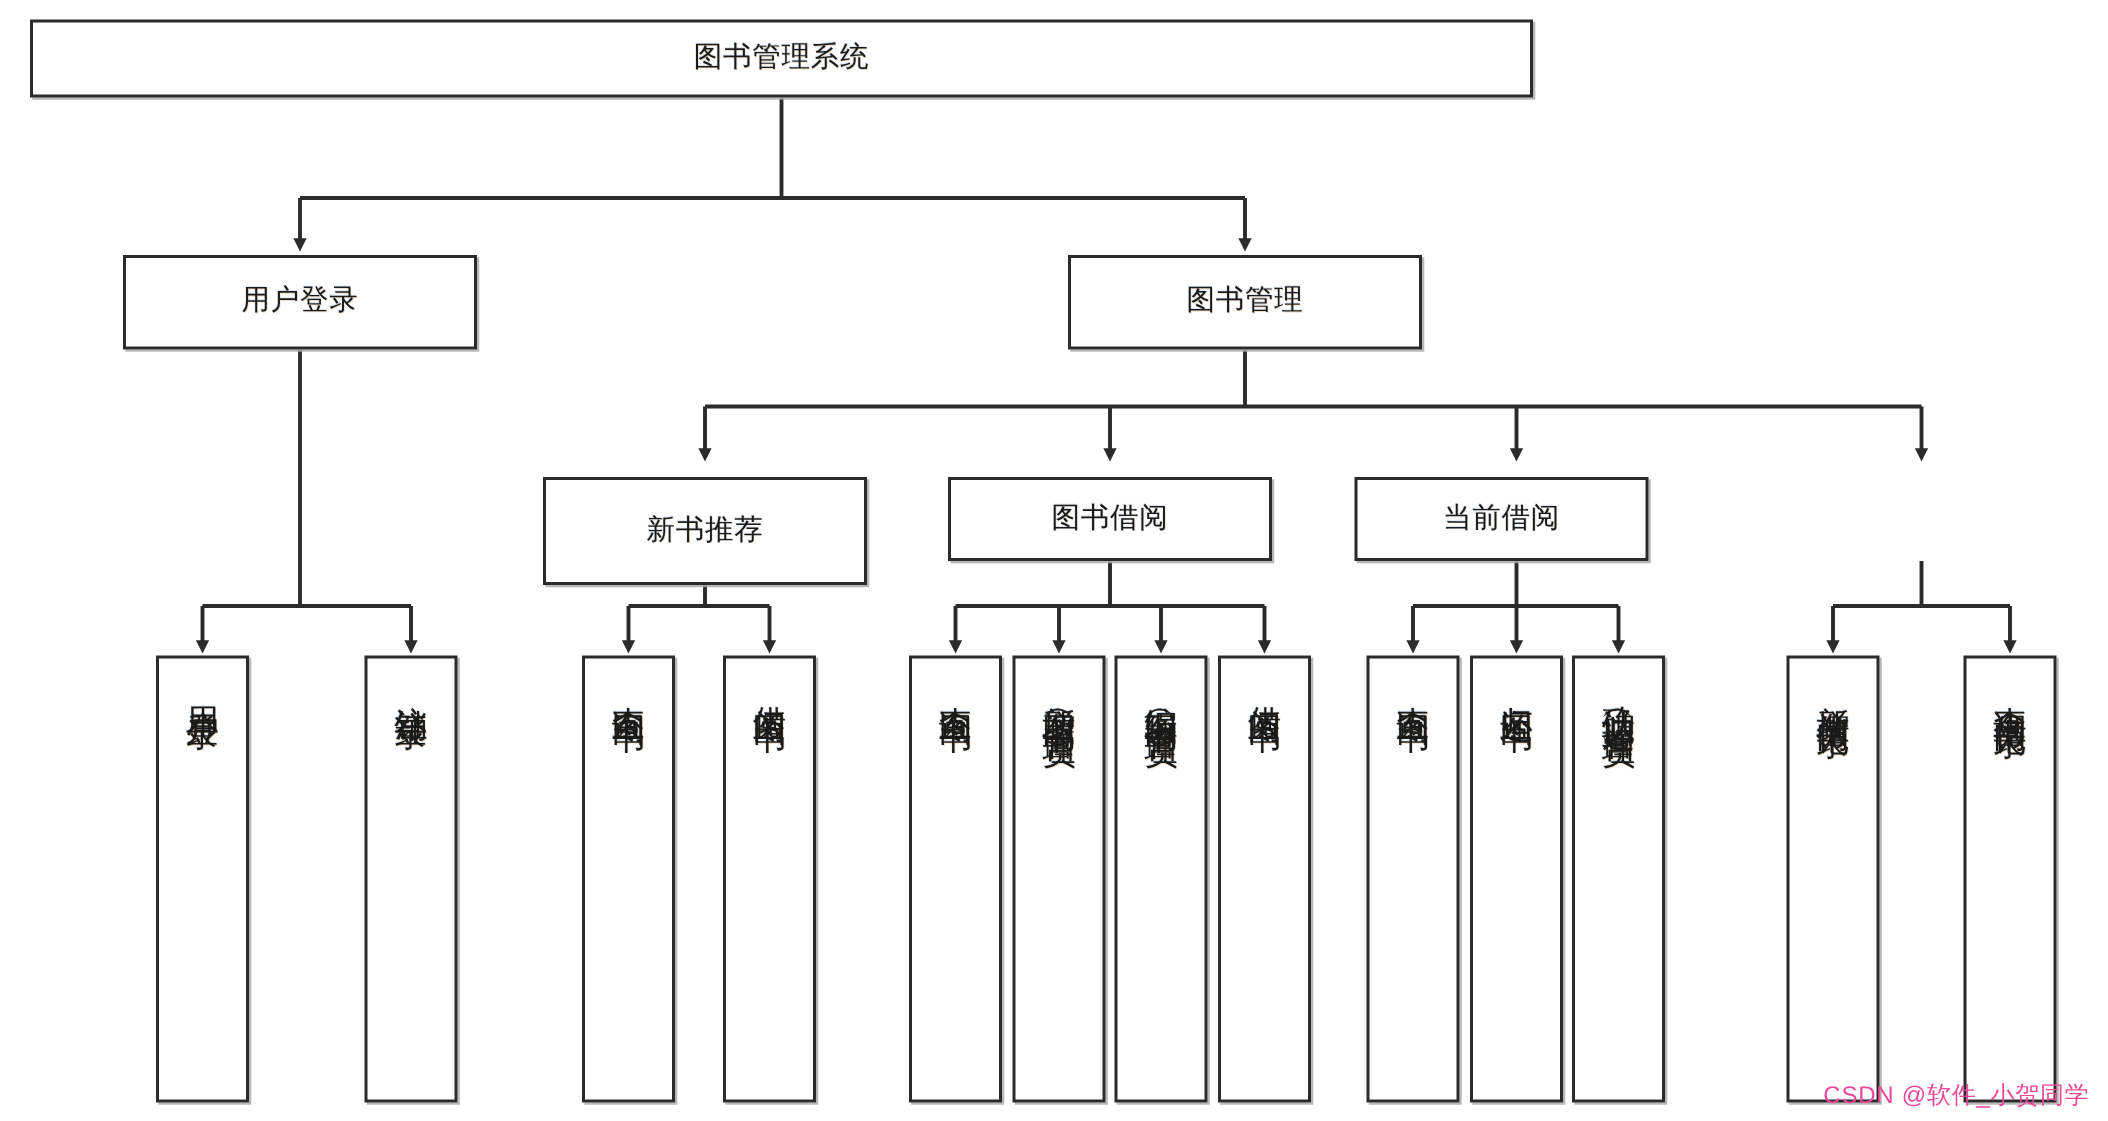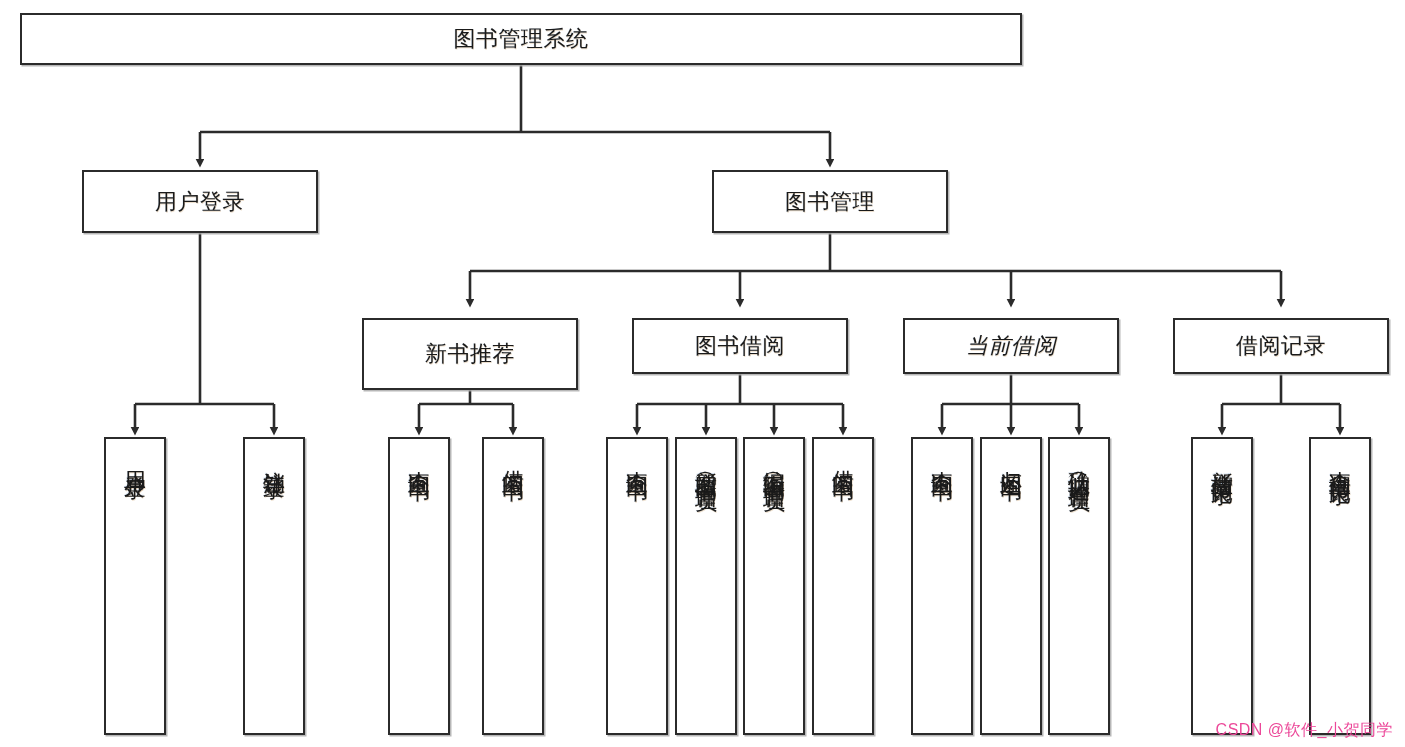--- a/index.html
+++ b/index.html
@@ -30,21 +30,21 @@
     box-sizing: border-box;
     background: #ffffff;
     border: 2.5px solid #2b2b2b;
     display: flex;
     align-items: center;
     justify-content: center;
     box-shadow: 1.5px 1.5px 0 rgba(170,170,170,0.85);
   }
   .node-label {
     color: #1a1a1a;
-    font-size: 22px;
+    font-size: 19px;
     line-height: 1.06;
     letter-spacing: 0.5px;
     white-space: nowrap;
     text-shadow: 0.5px 0.5px 0 rgba(200,160,110,0.35), -0.5px -0.5px 0 rgba(150,180,215,0.35);
   }
   .node.vertical {
     align-items: flex-start;
     padding-top: 14px;
   }
   .node.vertical .node-label {
@@ -132,25 +132,22 @@
   <div class="node" style="left:712px; top:170px; width:236px; height:63px;">
     <span class="node-label">图书管理</span>
   </div>
 
   <div class="node" style="left:362px; top:318px; width:216px; height:72px;">
     <span class="node-label">新书推荐</span>
   </div>
   <div class="node" style="left:632px; top:318px; width:216px; height:56px;justify-content:center;">
     <span class="node-label">图书借阅</span>
   </div>
-  <div class="node" style="left:903px; top:318px; width:216px; height:56px;font-style:italic;">
+  <div class="node" style="left:903px; top:318px; width:196px; height:56px;">
     <span class="node-label">当前借阅</span>
-  </div>
-  <div class="node" style="left:1173px; top:318px; width:216px; height:56px;">
-    <span class="node-label">借阅记录</span>
   </div>
 
   <div class="node vertical" style="left:104px; top:437px; width:62px; height:298px;">
     <span class="node-label">用户登录</span>
   </div>
   <div class="node vertical" style="left:243px; top:437px; width:62px; height:298px;">
     <span class="node-label">注销登录</span>
   </div>
 
   <div class="node vertical" style="left:388px; top:437px; width:62px; height:298px;">

